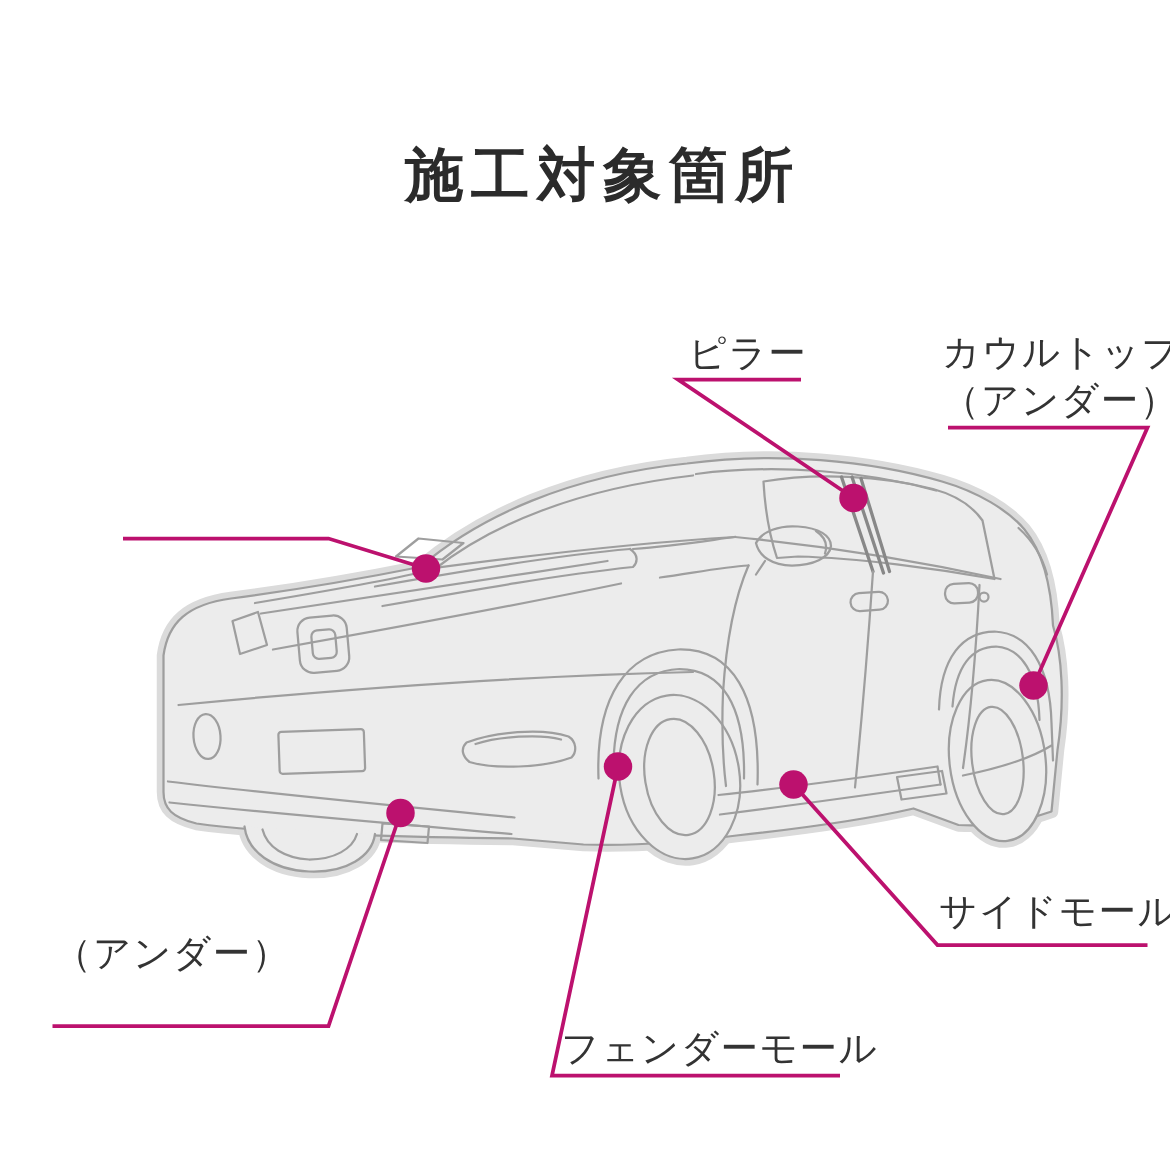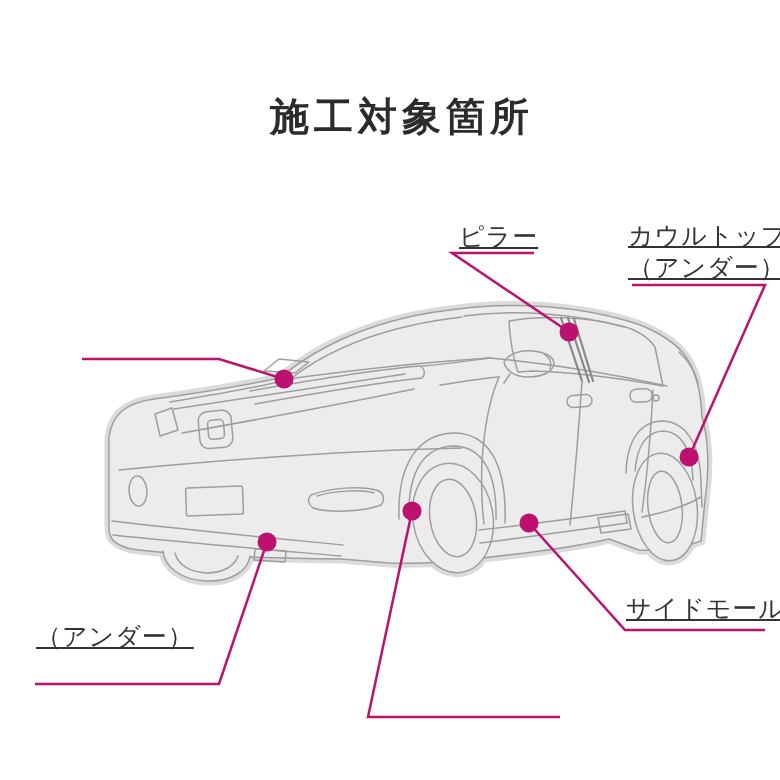--- a/index.html
+++ b/index.html
@@ -16,21 +16,21 @@
     position:absolute; left:0; top:90px; width:780px;
     text-align:center;
     font-size:39px; font-weight:700; letter-spacing:5px;
     color:#2b2b2b;
   }
   .label {
     position:absolute;
     font-size:25px; font-weight:500; letter-spacing:1px;
     color:#333333; white-space:nowrap;
   }
-  .label .ln { display:block; line-height:32px;text-decoration:underline; }
+  .label .ln { display:block; line-height:32px; }
 </style>
 </head>
 <body>
 
 <div id="stage">
 
   <svg id="car-svg" width="780" height="780" viewBox="0 0 780 780">
 
     <g stroke-width="9" stroke-linejoin="round" stroke-linecap="round" stroke="#dbdbdb">
       <g fill="#ececec">
@@ -150,18 +150,21 @@
 
   <div class="label" style="left:616px; top:219px;">
     <span class="ln">カウルトップ</span>
     <span class="ln">（アンダー）</span>
   </div>
 
   <div class="label" style="left:24px; top:620px;">
     <span class="ln">（アンダー）</span>
   </div>
 
+  <div class="label" style="left:362px; top:683px;">
+    <span class="ln">フェンダーモール</span>
+  </div>
 
   <div class="label" style="left:614px; top:592px;">
     <span class="ln">サイドモール</span>
   </div>
 
 </div>
 
 </body></html>

